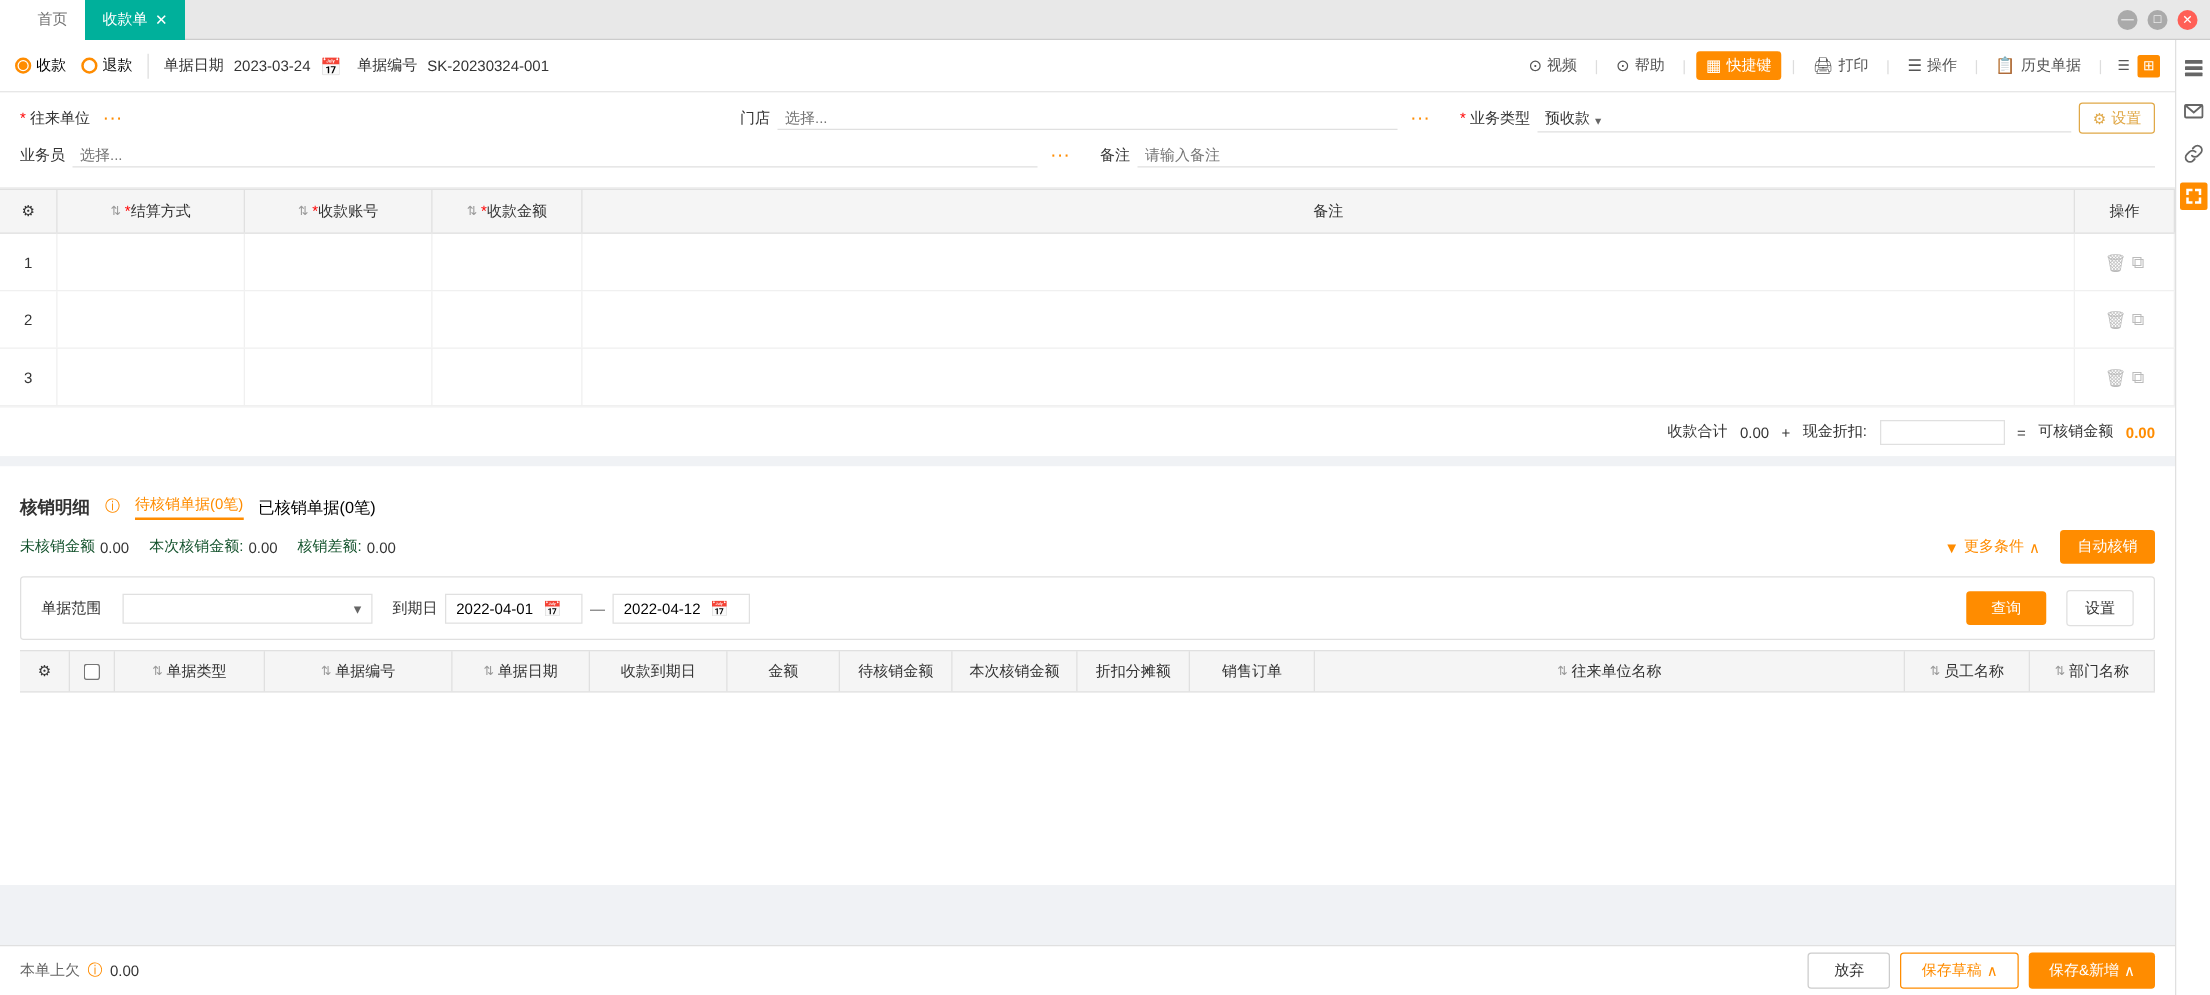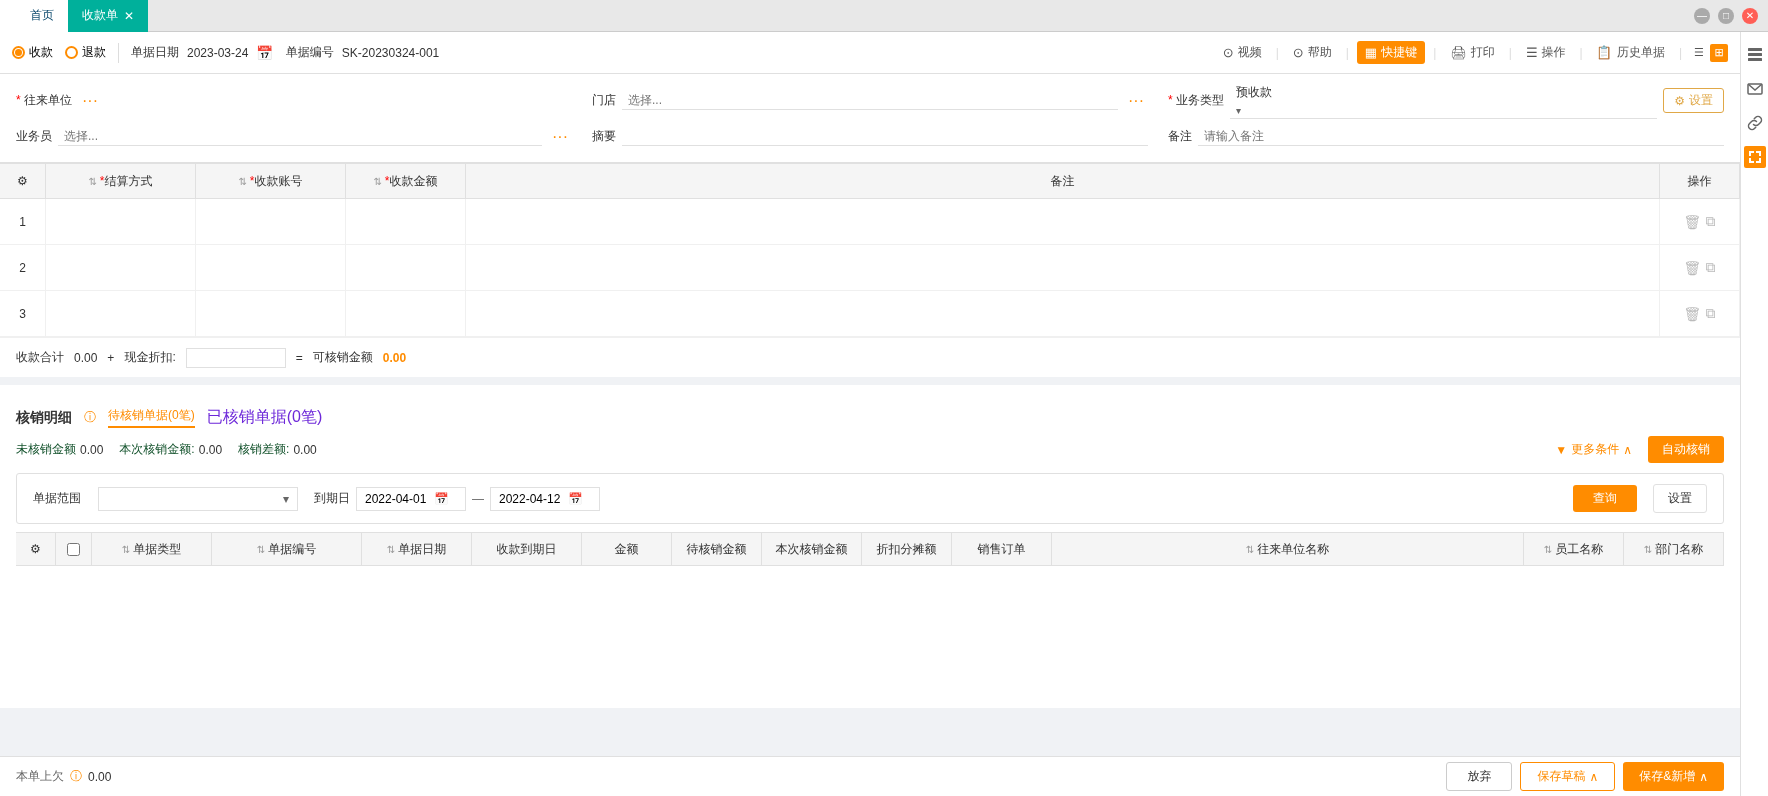--- a/index.html
+++ b/index.html
@@ -3,21 +3,21 @@
   <meta charset="utf-8">
   <style>
     * { box-sizing: border-box; margin: 0; padding: 0; font-family: 'Microsoft YaHei', SimHei, Arial, sans-serif; font-size: 12px; }
     body { background: #f0f2f5; width: 1768px; min-height: 796px; overflow: hidden; }
 
     
     .tab-bar { display: flex; align-items: center; background: #e8e8e8; height: 32px; border-bottom: 1px solid #ccc; }
     .tab-item { padding: 0 14px; height: 32px; display: flex; align-items: center; cursor: pointer; font-size: 13px; color: #333; }
     .tab-item.active { background: #00b09b; color: #fff; }
     .tab-close { margin-left: 6px; color: #fff; font-size: 12px; cursor: pointer; }
-    .tab-item.home { background: #fff; color: #0c4a6e; padding-left: 30px; }
+    .tab-item.home { background: #fff; color: #737373; padding-left: 30px; }
     .window-controls { margin-left: auto; display: flex; align-items: center; gap: 8px; padding-right: 10px; }
     .win-btn { width: 16px; height: 16px; border-radius: 50%; cursor: pointer; display: flex; align-items: center; justify-content: center; font-size: 10px; color: #fff; }
     .win-min { background: #aaa; }
     .win-max { background: #aaa; }
     .win-close { background: #ff5f56; }
 
     
     .top-toolbar { background: #fff; padding: 6px 12px; display: flex; align-items: center; gap: 12px; border-bottom: 1px solid #e0e0e0; height: 42px; }
     .radio-group { display: flex; align-items: center; gap: 12px; }
     .radio-item { display: flex; align-items: center; gap: 4px; cursor: pointer; }
@@ -36,21 +36,21 @@
     .layout-icon { width: 18px; height: 18px; display: flex; align-items: center; justify-content: center; cursor: pointer; color: #555; font-size: 11px; }
     .layout-icon.active-layout { background: #ff8c00; color: #fff; border-radius: 2px; }
 
     
     .form-area { background: #fff; padding: 8px 16px; border-bottom: 1px solid #e0e0e0; }
     .form-row { display: flex; align-items: center; gap: 0; margin-bottom: 8px; }
     .form-field { display: flex; align-items: center; gap: 6px; flex: 1; }
     .form-label { color: #333; white-space: nowrap; }
     .form-input { flex: 1; border: none; border-bottom: 1px solid #e0e0e0; padding: 2px 6px; color: #999; outline: none; background: transparent; min-width: 120px; }
     .more-btn { color: #ff8c00; cursor: pointer; font-size: 16px; padding: 0 4px; }
-    .form-select { display: flex; align-items: flex-start; gap: 4px; border: none; border-bottom: 1px solid #e0e0e0; padding: 2px 6px; background: transparent; cursor: pointer; min-width: 80px; flex-direction: column; }
+    .form-select { display: flex; align-items: flex-end; gap: 4px; border: none; border-bottom: 1px solid #e0e0e0; padding: 2px 6px; background: transparent; cursor: pointer; min-width: 80px; }
     .select-text { color: #333; }
     .select-arrow { color: #666; font-size: 10px; }
     .settings-btn { background: #fff; border: 1px solid #e0a847; color: #e0a847; border-radius: 3px; padding: 3px 10px; cursor: pointer; display: flex; align-items: center; gap: 4px; }
 
     
     .table-section { background: #fff; flex: none; }
     .table-header { display: flex; align-items: center; background: #f5f5f5; border-top: 1px solid #e0e0e0; border-bottom: 1px solid #e0e0e0; height: 36px; }
     .th-cell { display: flex; align-items: center; justify-content: center; border-right: 1px solid #e0e0e0; height: 100%; font-weight: 500; color: #333; padding: 0 6px; }
     .th-sort { color: #999; font-size: 10px; margin-right: 3px; }
     .col-settle { width: 150px; flex: none; }
@@ -59,36 +59,36 @@
     .col-remark { flex: 1; }
     .col-op { width: 80px; flex: none; }
     .col-gear { width: 46px; flex: none; display: flex; align-items: center; justify-content: center; }
 
     .table-row-item { display: flex; align-items: center; border-bottom: 1px solid #f0f0f0; height: 46px; }
     .td-cell { display: flex; align-items: center; justify-content: center; border-right: 1px solid #f0f0f0; height: 100%; padding: 0 6px; color: #333; }
     .td-op { display: flex; align-items: center; gap: 4px; justify-content: center; }
     .icon-btn { color: #bbb; cursor: pointer; font-size: 14px; }
 
     
-    .summary-row { display: flex; align-items: center; justify-content: flex-start; padding: 8px 16px; background: #fff; border-top: 1px solid #f0f0f0; gap: 10px; height: 40px; }
+    .summary-row { display: flex; align-items: center; justify-content: flex-end; padding: 8px 16px; background: #fff; border-top: 1px solid #f0f0f0; gap: 10px; height: 40px; }
     .summary-text { color: #333; }
     .summary-value { color: #333; font-weight: 500; }
     .summary-orange { color: #ff8c00; font-weight: bold; }
     .cash-input { border: 1px solid #e0e0e0; padding: 2px 6px; width: 100px; outline: none; }
 
     
     .section-divider { height: 8px; background: #f0f2f5; }
 
     
     .verify-section { background: #fff; padding: 22px 16px; flex: 1; display: flex; flex-direction: column; }
     .verify-header { display: flex; align-items: center; gap: 12px; margin-bottom: 8px; }
     .verify-title { font-size: 14px; font-weight: bold; color: #333; }
     .info-icon { color: #ff8c00; cursor: pointer; }
     .verify-tab { color: #ff8c00; cursor: pointer; font-size: 12px; border-bottom: 2px solid #ff8c00; padding-bottom: 2px; }
-    .verify-tab-inactive { color: #6d28d9; cursor: pointer; font-size: 16px; }
+    .verify-tab-inactive { color: #000000; cursor: pointer; font-size: 13px; }
 
     .verify-stats { display: flex; align-items: center; gap: 16px; margin-bottom: 10px; }
     .stat-item { display: flex; align-items: center; gap: 4px; }
     .stat-label { color: #14532d; }
     .stat-value { color: #333; font-weight: 500; }
     .filter-btn { display: flex; align-items: center; gap: 4px; color: #ff8c00; cursor: pointer; margin-left: auto; }
     .auto-verify-btn { background: #ff8c00; color: #fff; border: none; padding: 5px 14px; border-radius: 3px; cursor: pointer; }
 
     .query-form { background: #fff; border: 1px solid #e0e0e0; border-radius: 3px; padding: 10px 16px; margin-bottom: 8px; display: flex; align-items: center; gap: 16px; }
     .query-field { display: flex; align-items: center; gap: 17px; }
@@ -270,24 +270,20 @@
         </button>
       </div>
     </div>
     <div class="form-row">
       <div class="form-field" style="flex:2">
         <span class="form-label">业务员</span>
         <input class="form-input" type="text" placeholder="选择..." style="">
         <span class="more-btn">···</span>
       </div>
       <div class="form-field" style="flex:2;margin-left:20px">
-        <span class="form-label">摘要</span>
-        <input class="form-input" type="text" style="">
-      </div>
-      <div class="form-field" style="flex:2;margin-left:20px">
         <span class="form-label">备注</span>
         <input class="form-input" type="text" placeholder="请输入备注" style="">
       </div>
     </div>
   </div>
 
   <div class="table-section">
     <div class="table-header">
       <div class="th-cell col-gear">
         <span>⚙</span>

